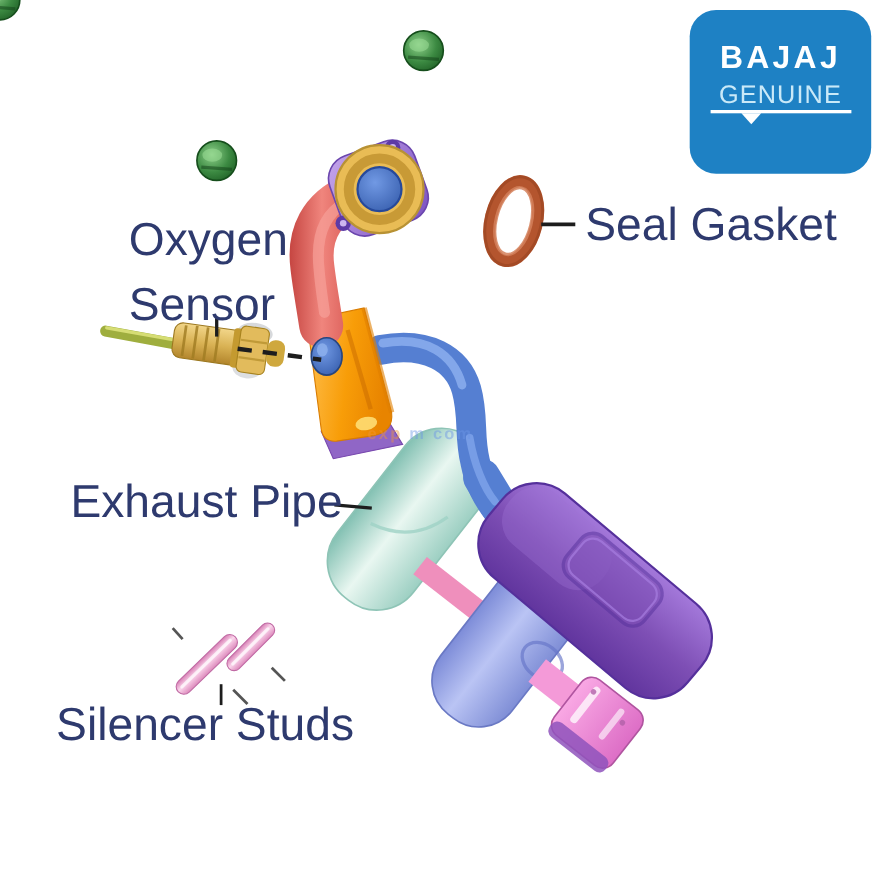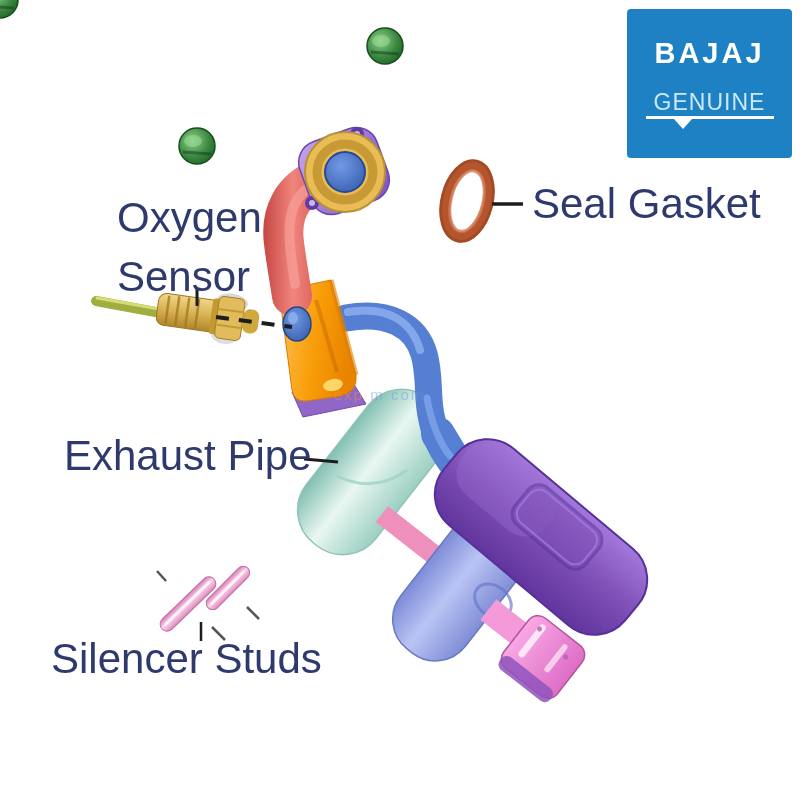--- a/index.html
+++ b/index.html
@@ -7,35 +7,35 @@
     position:relative; width:804px; height:800px; background:#ffffff;
     overflow:hidden; font-family:"Liberation Sans", sans-serif;
   }
   svg.diagram { position:absolute; left:0; top:0; }
   .label {
     position:absolute; color:#2e3a6e; font-size:42px; line-height:59px;
     white-space:nowrap; letter-spacing:0px;
   }
   .watermark {
     position:absolute; left:334px; top:386px; font-size:15px; letter-spacing:2px;
-    opacity:0.45; white-space:nowrap;
+    opacity:0.45; white-space:nowrap;font-weight:bold;
   }
   .watermark .wm1 { color:#f0953a; }
   .watermark .wm2 { color:#6d96e6; }
   .logo {
     position:absolute; left:627px; top:9px; width:165px; height:149px;
-    background:#1e81c4; border-radius:4px; display:flex; flex-direction:column;
+    background:#1e81c4; border-radius:24px; display:flex; flex-direction:column;
     align-items:center; box-sizing:border-box; padding-top:30px;
   }
   .logo-brand {
     color:#ffffff; font-weight:800; font-size:29px; letter-spacing:3px; line-height:1;
   }
   .logo-genuine {
     color:#c9e9f8; font-weight:400; font-size:23px; letter-spacing:1px;
-    line-height:1; margin-top:23px;
+    line-height:1; margin-top:7px;
   }
   .logo-parts {
     color:#ffffff; font-weight:700; font-size:33px; line-height:1; margin-top:-1px;
   }
   .logo-underline {
     position:relative; width:128px; height:3px; background:#ffffff; margin-top:2px;
   }
   .logo-underline::after {
     content:""; position:absolute; left:28px; top:3px;
     border-left:9px solid transparent; border-right:9px solid transparent;

